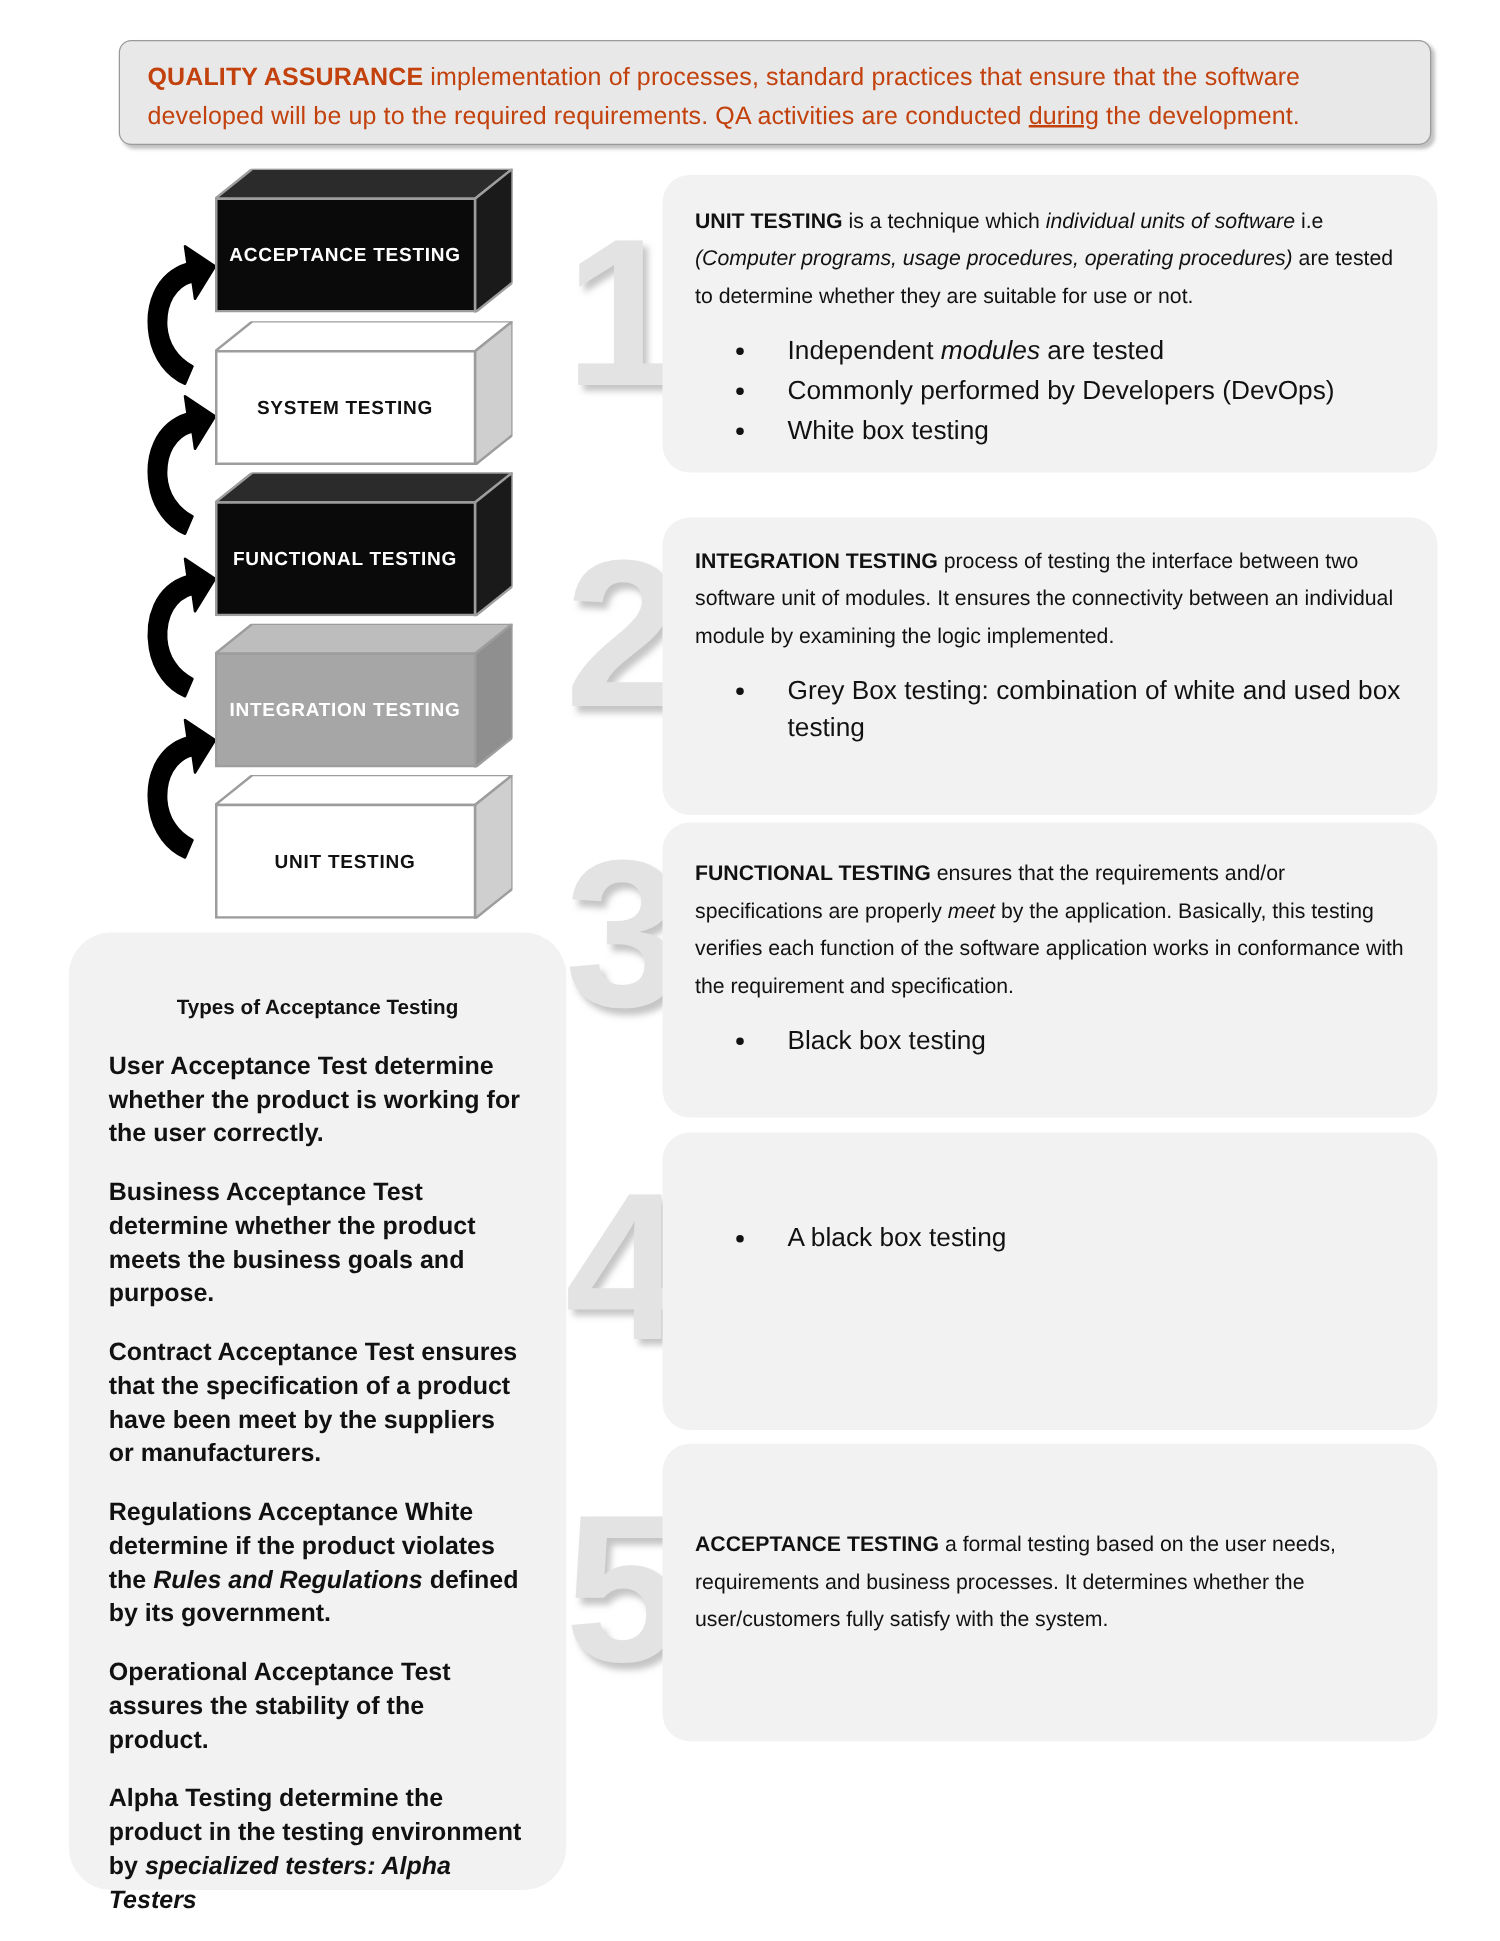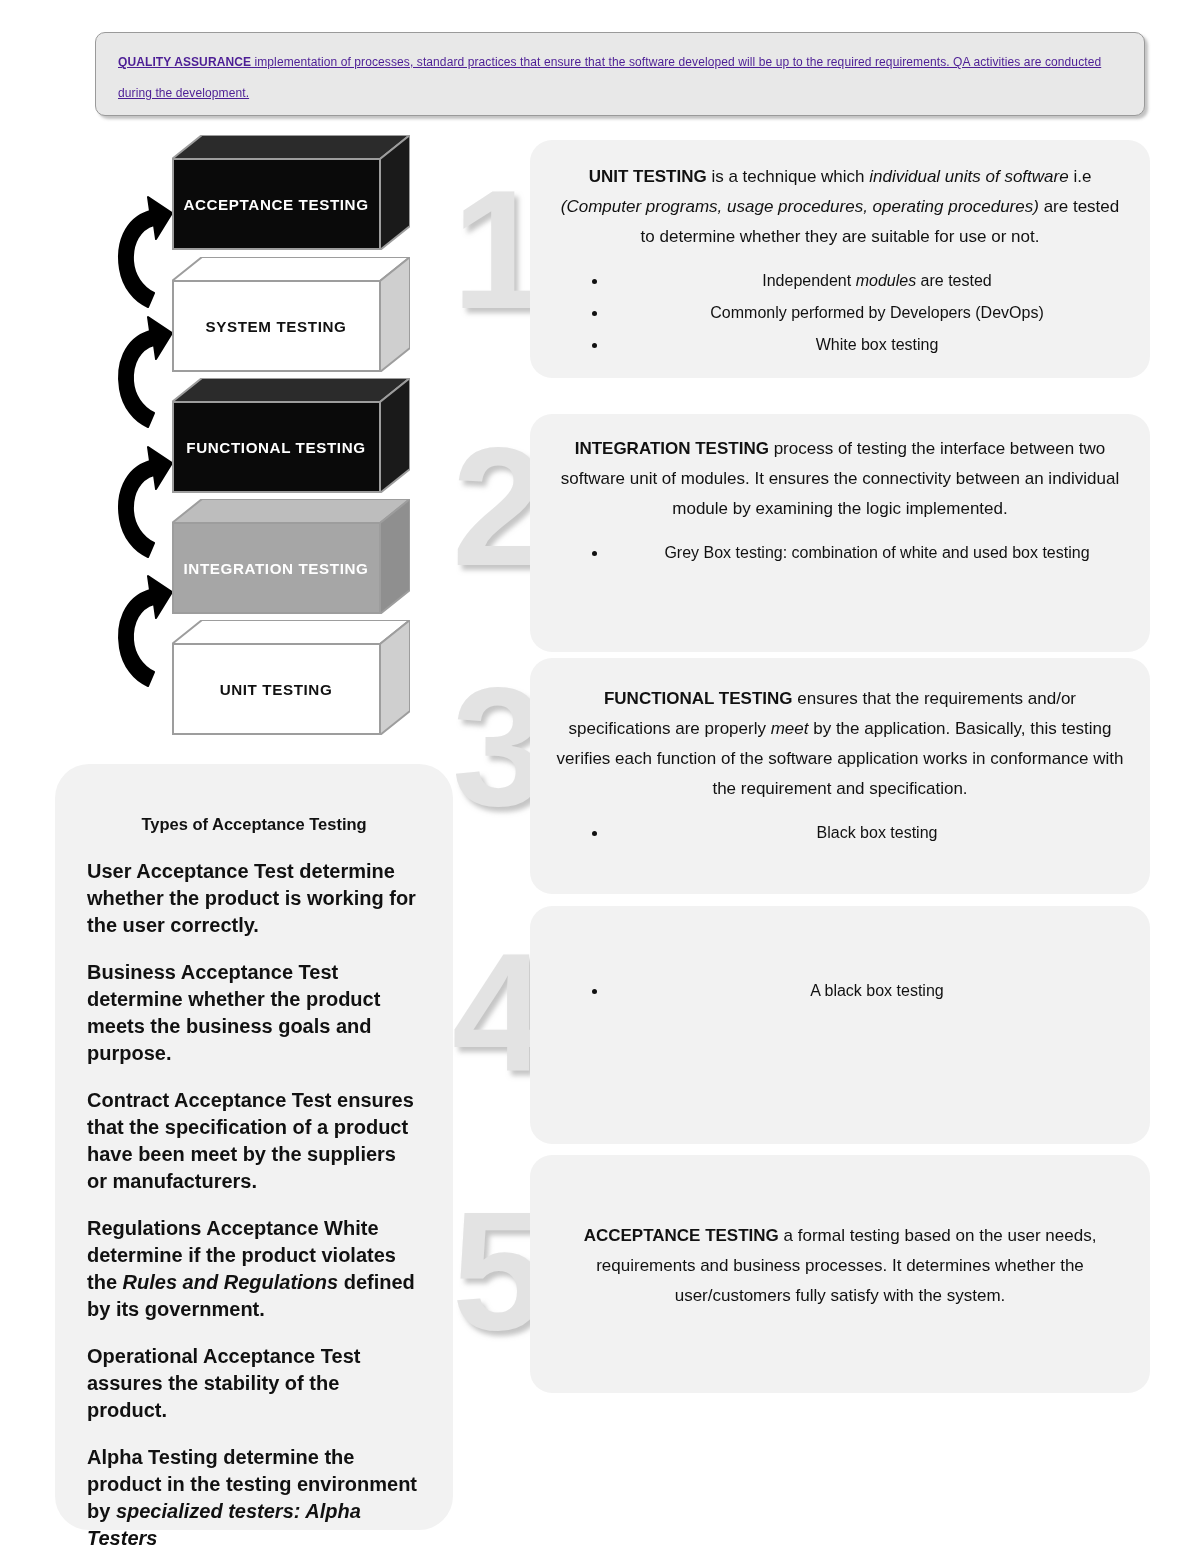--- a/index.html
+++ b/index.html
@@ -16,23 +16,22 @@
   #header-box{
     position:absolute;left:95px;top:32px;width:1050px;height:84px;
     background:#e8e8e8;
     border:1.5px solid #9a9a9a;
     border-radius:10px;
     box-shadow:3px 3px 3px rgba(120,120,120,.45);
     box-sizing:border-box;
     padding:14px 22px 0 22px;
   }
   #header-box .htext{
-    font-size:12px;line-height:31px;color:#4c1d95;
+    font-size:20px;line-height:31px;color:#c2410c;
     letter-spacing:.1px;
-    text-decoration:underline;
   }
   #header-box b{font-weight:bold;}
   .uline{text-decoration:underline;}
 
   
   #stack{position:absolute;left:100px;top:135px;width:340px;height:600px;}
 
   .box3d{position:absolute;left:72px;width:238px;}
   .box3d .label{
     font-size:15.2px;font-weight:bold;letter-spacing:.6px;line-height:23px;
@@ -55,42 +54,41 @@
   }
 
   
   .card{
     position:absolute;left:530px;width:620px;
     background:#f2f2f2;
     border-radius:22px;
     z-index:2;
     box-sizing:border-box;
     padding:0 26px;
-    text-align:center;
   }
   .card p{
     margin:0;
     font-size:17px;
     line-height:30px;
     color:#111;
   }
   .card .lead{margin-bottom:2px;}
   .card ul{
     margin:14px 0 0 0;padding-left:52px;list-style:disc;
   }
   .card ul li{
-    font-size:16px;line-height:30px;color:#111;
+    font-size:21px;line-height:30px;color:#111;
     margin-bottom:2px;padding-left:22px;
   }
   .card b{font-weight:bold;}
   .card i{font-style:italic;}
 
   
   #types-panel{
-    position:absolute;left:55px;top:764px;width:398px;height:766px;
+    position:absolute;left:55px;top:746px;width:398px;height:766px;
     background:#f2f2f2;border-radius:34px;
     box-sizing:border-box;
     padding:48px 32px 0 32px;
     z-index:2;
   }
   #types-panel .ptitle{
     text-align:center;font-size:16.5px;font-weight:bold;color:#111;
     margin:0 0 22px 0;line-height:24px;
   }
   #types-panel .pitem{

